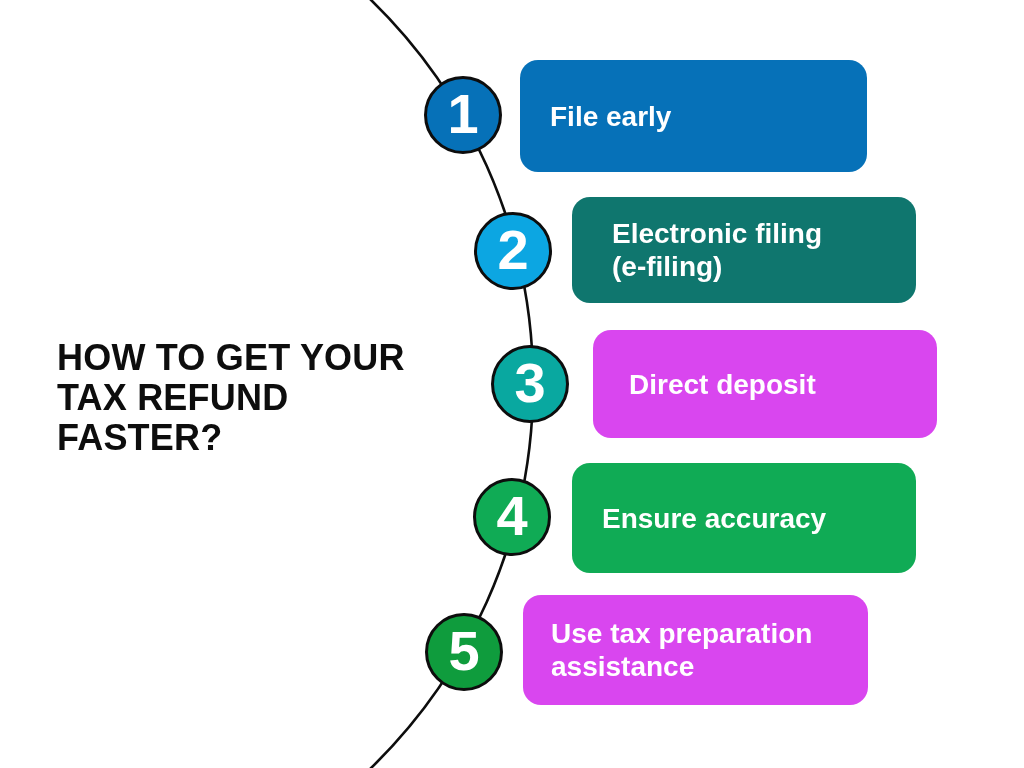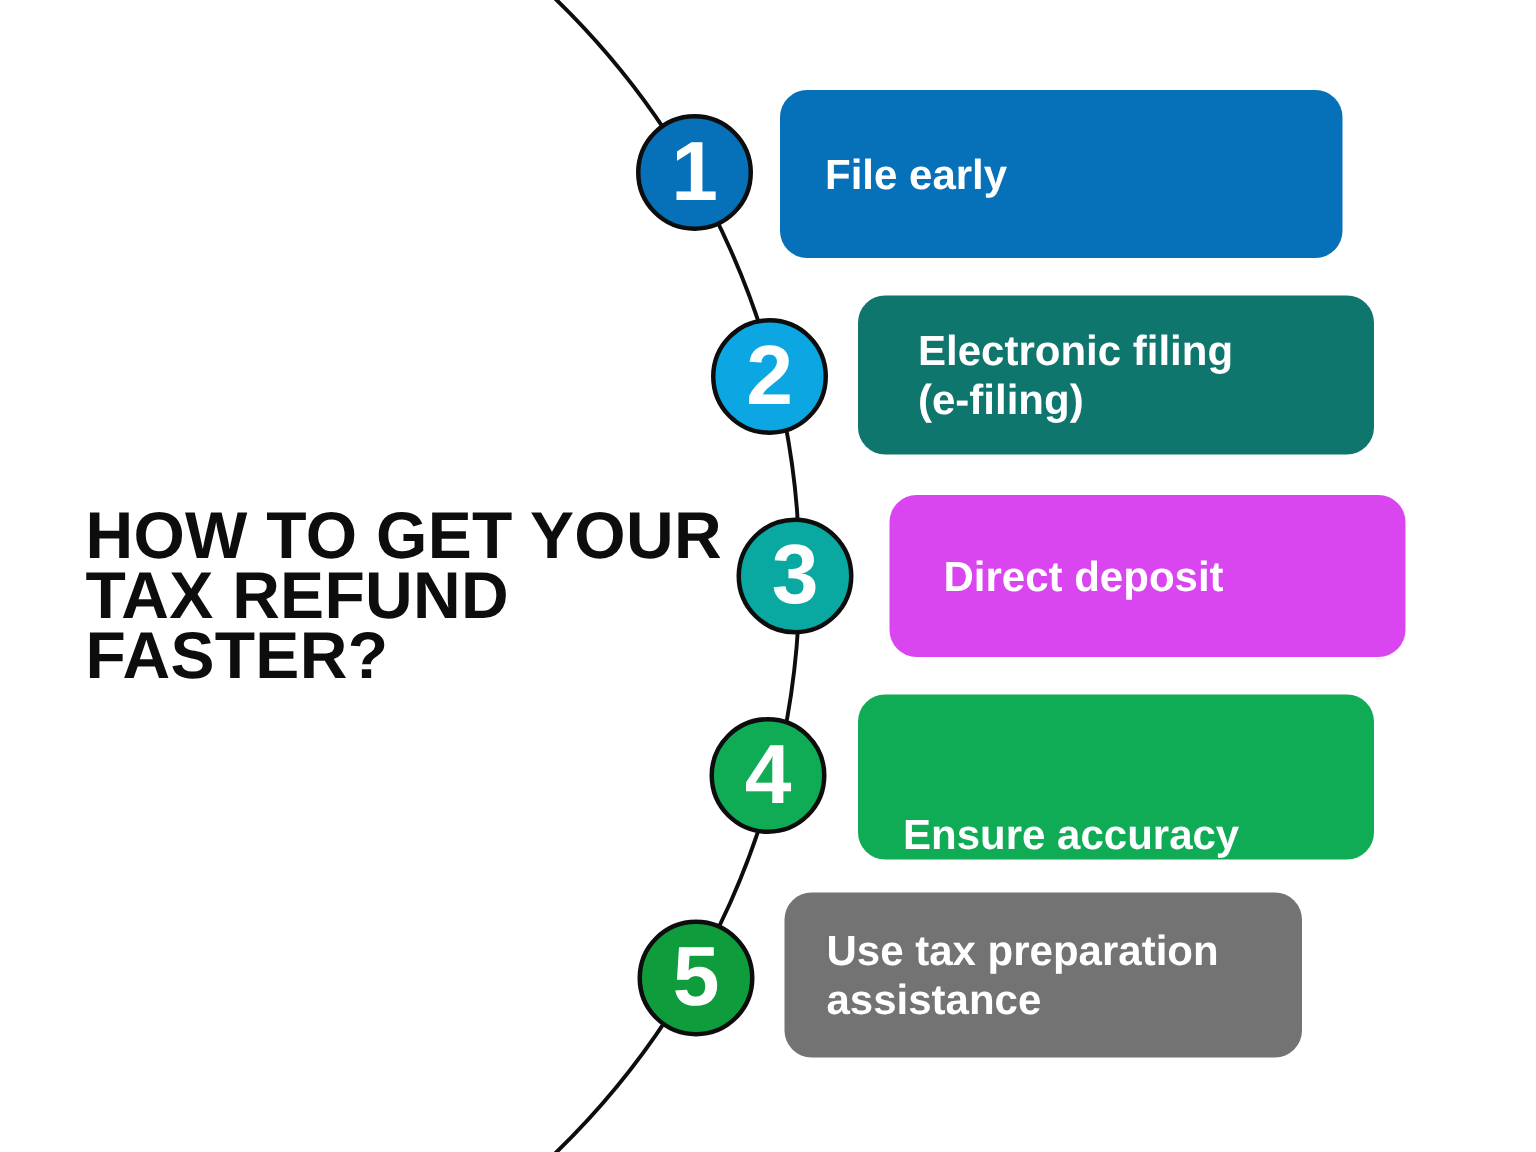--- a/index.html
+++ b/index.html
@@ -23,21 +23,21 @@
     fill: none;
     stroke-width: 2.6px;
     stroke-linecap: butt;
   }
 
   .title {
     position: absolute;
     left: 57px;
     top: 338px;
     margin: 0;
-    font-size: 44px;
+    font-size: 36px;
     line-height: 40px;
     font-weight: 700;
     letter-spacing: 0.2px;
     color: #0d0d0d;
     white-space: pre-line;
   }
 
   .step-circle {
     position: absolute;
     width: 78px;
@@ -72,24 +72,24 @@
     white-space: pre-line;
   }
 
   
   .c1 { left: 424px; top: 76px;  }
   .c2 { left: 474px; top: 212px; }
   .c3 { left: 491px; top: 345px; }
   .c4 { left: 473px; top: 478px; }
   .c5 { left: 425px; top: 613px; }
 
-  .b1 { left: 520px; top: 60px;  width: 375px; height: 112px; padding-left: 30px; }
+  .b1 { left: 520px; top: 60px;  width: 347px; height: 112px; padding-left: 30px; }
   .b2 { left: 572px; top: 197px; width: 344px; height: 106px; padding-left: 40px; }
   .b3 { left: 593px; top: 330px; width: 344px; height: 108px; padding-left: 36px; }
-  .b4 { left: 572px; top: 463px; width: 344px; height: 110px; padding-left: 30px; align-items: flex-end; }
+  .b4 { left: 572px; top: 463px; width: 344px; height: 110px; padding-left: 30px; }
   .b5 { left: 523px; top: 595px; width: 345px; height: 110px; padding-left: 28px; }
 </style>
 </head>
 <body>
 
 <div class="stage">
 
   <svg class="curve" viewBox="0 0 1024 768" aria-hidden="true">
     <path d="M 369 -2 A 536 536 0 0 1 369 770" style="stroke: rgb(13, 13, 13);"></path>
   </svg>
@@ -123,18 +123,18 @@
   <div class="step-circle c4" style="background: rgb(16, 171, 85);">
     <span class="num">4</span>
   </div>
   <div class="step-box b4" style="background: rgb(16, 171, 85);">
     <span class="label">Ensure accuracy</span>
   </div>
 
   <div class="step-circle c5" style="background: rgb(15, 156, 61);">
     <span class="num">5</span>
   </div>
-  <div class="step-box b5" style="background: #737373;">
+  <div class="step-box b5" style="background: #d946ef;">
     <span class="label">Use tax preparation
 assistance</span>
   </div>
 
 </div>
 
 </body></html>

